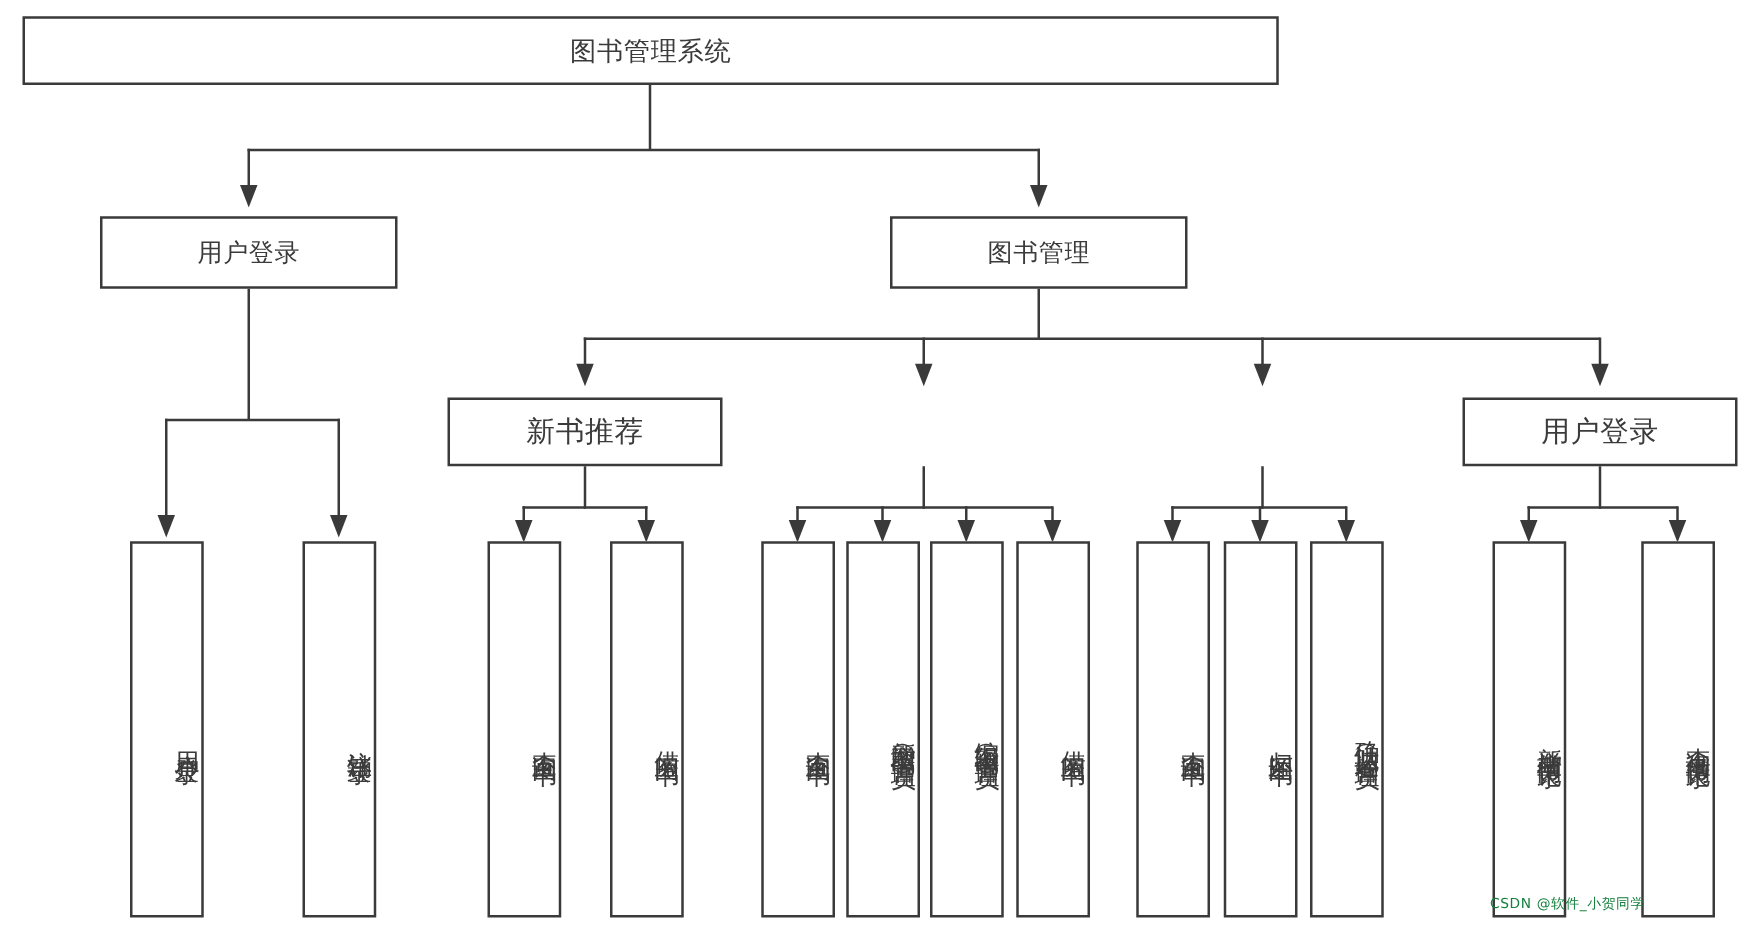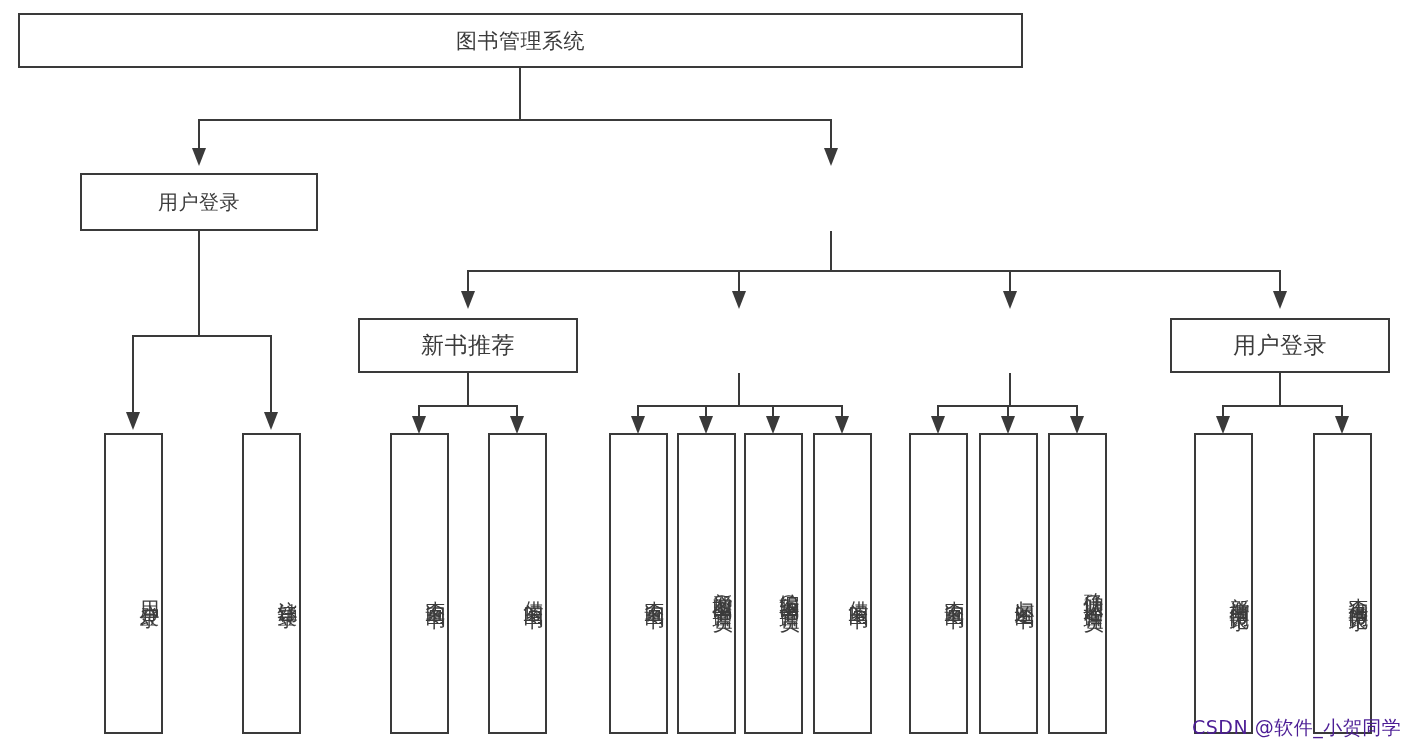--- a/index.html
+++ b/index.html
@@ -61,22 +61,22 @@
   .arrow {
     position: absolute;
     width: 0;
     height: 0;
     border-left: 7px solid transparent;
     border-right: 7px solid transparent;
     border-top: 18px solid #3a3a3a;
   }
   .watermark {
     position: absolute;
-    color: #4c1d95;
-    font-size: 19px;
+    color: #15803d;
+    font-size: 11px;
     white-space: nowrap;
     letter-spacing: 0.5px;
   }
 </style>
 </head>
 <body>
 
 <div id="canvas">
 
   <div class="node root" style="left:18px; top:13px; width:1005px; height:55px;">
@@ -90,20 +90,23 @@
   <div class="edge v" style="left:198px; top:119px; width:2px; height:30px;"></div>
   <div class="arrow" style="left:192px; top:148px;"></div>
 
   <div class="edge v" style="left:830px; top:119px; width:2px; height:30px;"></div>
   <div class="arrow" style="left:824px; top:148px;"></div>
 
   <div class="node level2" style="left:80px; top:173px; width:238px; height:58px;">
     <span>用户登录</span>
   </div>
 
+  <div class="node level2" style="left:712px; top:173px; width:238px; height:58px;">
+    <span>图书管理</span>
+  </div>
 
   <div class="edge v" style="left:198px; top:231px; width:2px; height:105px;"></div>
   <div class="edge h" style="left:132px; top:335px; width:140px; height:2px;"></div>
   <div class="edge v" style="left:132px; top:335px; width:2px; height:78px;"></div>
   <div class="arrow" style="left:126px; top:412px;"></div>
   <div class="edge v" style="left:270px; top:335px; width:2px; height:78px;"></div>
   <div class="arrow" style="left:264px; top:412px;"></div>
 
   <div class="edge v" style="left:830px; top:231px; width:2px; height:41px;"></div>
   <div class="edge h" style="left:467px; top:270px; width:813px; height:2px;"></div>

